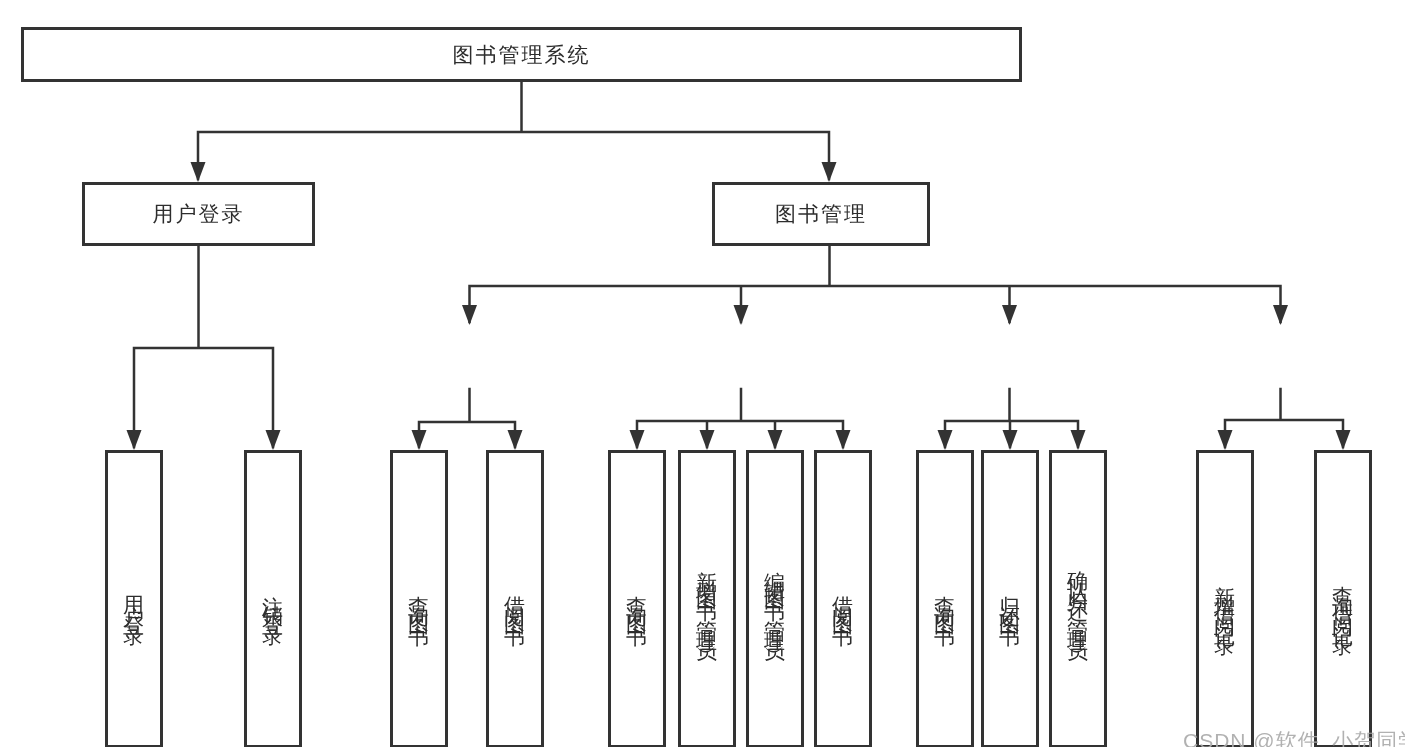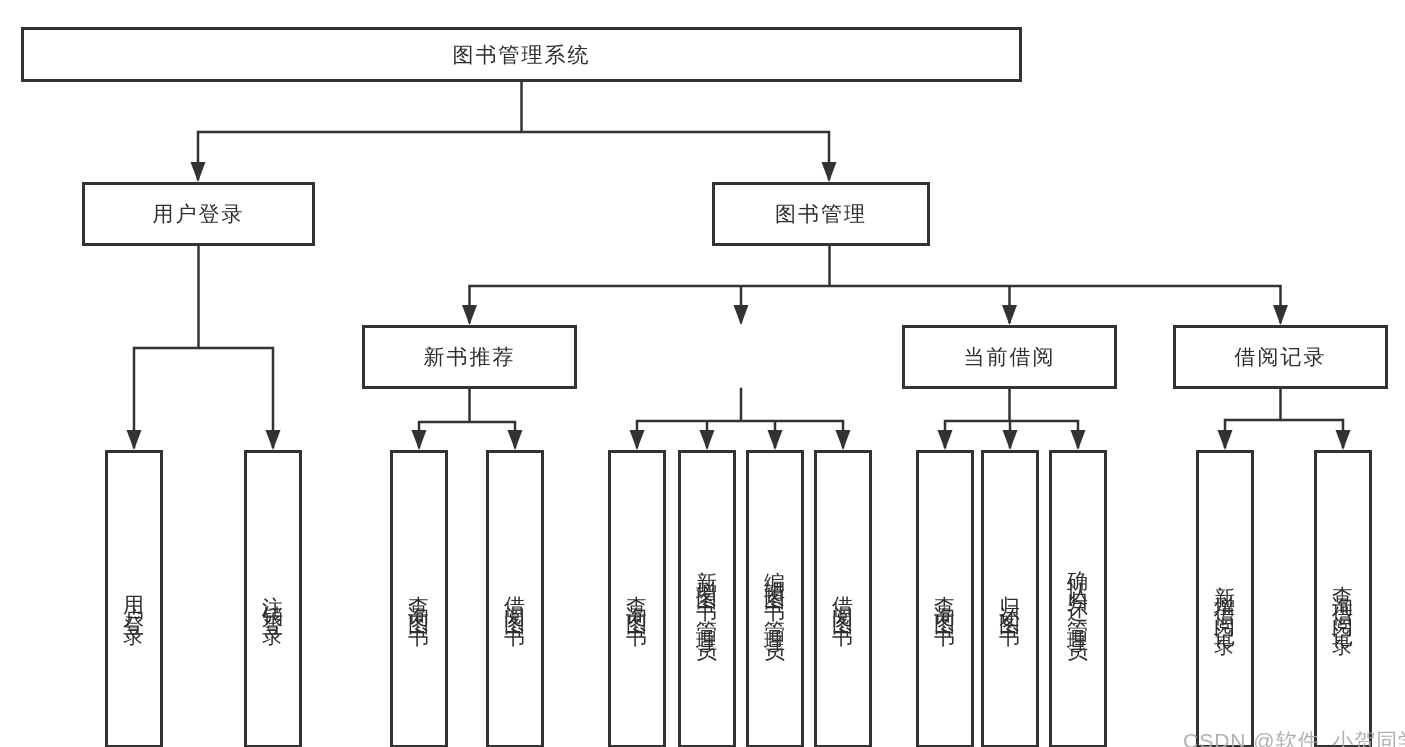--- a/index.html
+++ b/index.html
@@ -73,29 +73,20 @@
     <span>图书管理系统</span>
   </div>
 
   <div class="node" style="left:82px;top:169px;width:233px;height:64px">
     <span>用户登录</span>
   </div>
   <div class="node" style="left:712px;top:169px;width:218px;height:64px">
     <span>图书管理</span>
   </div>
 
-  <div class="node" style="left:362px;top:312px;width:215px;height:64px">
-    <span>新书推荐</span>
-  </div>
-  <div class="node" style="left:902px;top:312px;width:215px;height:64px">
-    <span>当前借阅</span>
-  </div>
-  <div class="node" style="left:1173px;top:312px;width:215px;height:64px">
-    <span>借阅记录</span>
-  </div>
 
   <div class="node leaf" style="left:105px;top:437px;width:58px;height:298px">
     <span class="vtext">用户登录</span>
   </div>
   <div class="node leaf" style="left:244px;top:437px;width:58px;height:298px">
     <span class="vtext">注销登录</span>
   </div>
 
   <div class="node leaf" style="left:390px;top:437px;width:58px;height:298px">
     <span class="vtext">查询图书</span>

